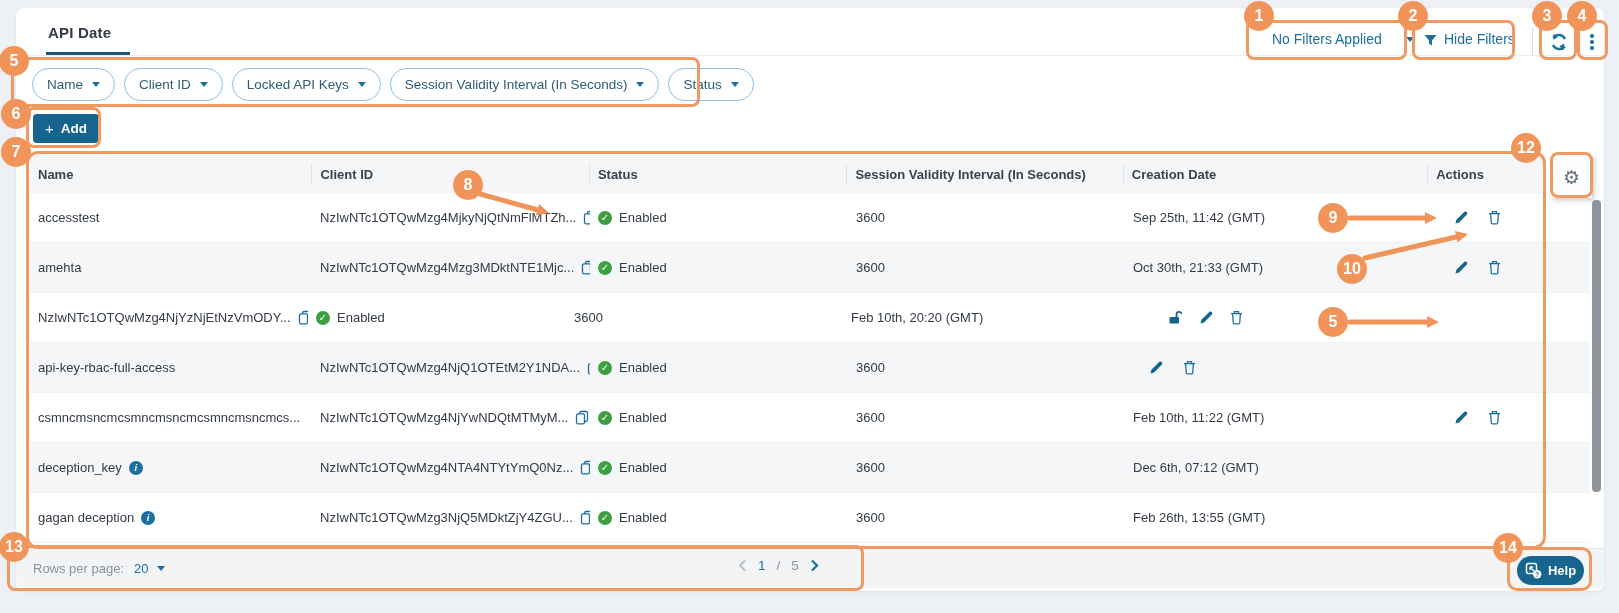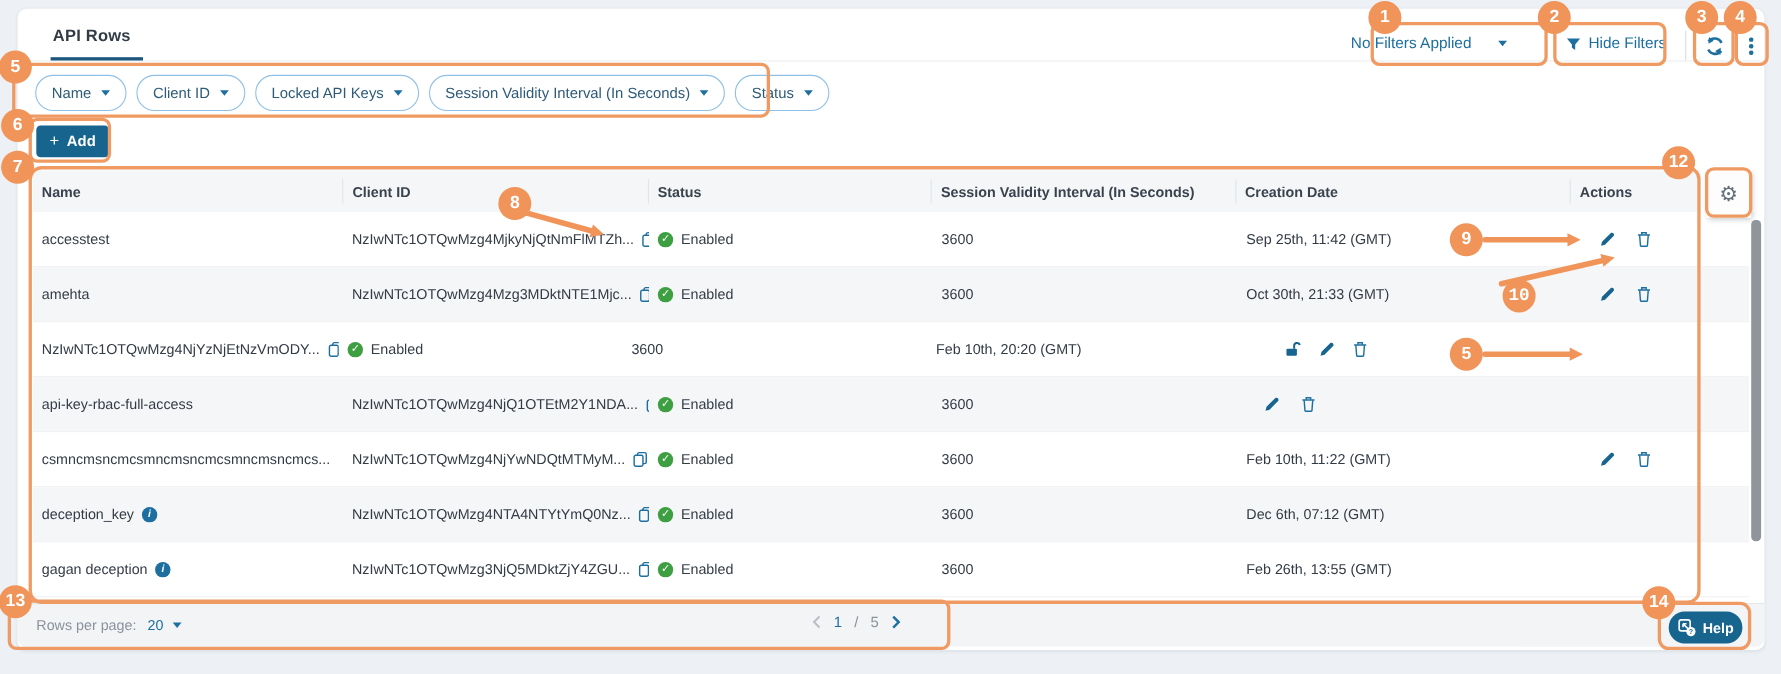--- a/index.html
+++ b/index.html
@@ -12,21 +12,21 @@
   .page { position:absolute; inset:0; width:1619px; height:613px; }
   .panel {
     position:absolute; left:16px; top:8px; width:1588px; height:583px;
     background:#ffffff; border-radius:8px; box-shadow:0 1px 3px rgba(40,60,80,.08);
   }
   
   .tabbar { position:absolute; left:0; top:0; width:100%; height:48px; border-bottom:1px solid #eceef1; }
   .page-title { position:absolute; left:32px; top:16px; font-size:15px; font-weight:bold; color:#323b46; letter-spacing:.2px; }
   .tab-underline { position:absolute; left:30px; top:44px; width:84px; height:3px; background:#1c567c; }
   .ctrl { position:absolute; top:23px; display:flex; align-items:center; gap:7px; color:#1d6fa0; font-size:14px; cursor:pointer; }
-  .ctrl-nofilters { left:1212px;gap:24px; }
+  .ctrl-nofilters { left:1256px;gap:24px; }
   .ctrl-hidefilters { left:1408px;align-items:flex-end; }
   .caret { width:0; height:0; border-left:4.5px solid transparent; border-right:4.5px solid transparent; border-top:5.5px solid #1d6fa0; display:inline-block; }
   .vdivider { position:absolute; left:1516px; top:20px; width:1px; height:27px; background:#d7dce0; }
   .icon-btn { position:absolute; top:21px; width:26px; height:26px; display:flex; align-items:center; justify-content:center; cursor:pointer; }
   .btn-refresh { left:1530px; }
   .btn-kebab { left:1568px; width:16px; }
   .kebab-dots { display:flex; flex-direction:column; gap:2.5px; }
   .kebab-dots i { width:3.5px; height:3.5px; border-radius:50%; background:#1d6fa0; }
   
   .chips { position:absolute; left:16px; top:60px; display:flex; gap:9px; }
@@ -96,21 +96,21 @@
   svg.arrows { position:absolute; inset:0; z-index:35; pointer-events:none; }
   .z-boxes { z-index:30; }
 </style>
 </head>
 <body>
 
 <div class="page">
   <div class="panel">
 
     <div class="tabbar">
-      <div class="page-title">API Rows</div>
+      <div class="page-title">API Date</div>
       <div class="tab-underline"></div>
 
       <div class="ctrl ctrl-nofilters">
         <span>No Filters Applied</span>
         <span class="caret"></span>
       </div>
 
       <div class="ctrl ctrl-hidefilters">
         <span style="display:flex;">
           <svg width="13" height="13" viewBox="0 0 13 13">
@@ -500,18 +500,18 @@
 
   <div class="anno acircle" style="left:1244px;top:1px;">1</div>
   <div class="anno acircle" style="left:1398px;top:1px;">2</div>
   <div class="anno acircle" style="left:1532px;top:1px;">3</div>
   <div class="anno acircle" style="left:1567px;top:1px;">4</div>
   <div class="anno acircle" style="left:-1px;top:46px;">5</div>
   <div class="anno acircle" style="left:1px;top:99px;">6</div>
   <div class="anno acircle" style="left:1px;top:137px;">7</div>
   <div class="anno acircle" style="left:453px;top:170px;">8</div>
   <div class="anno acircle" style="left:1318px;top:203px;">9</div>
-  <div class="anno acircle" style="left:1366px;top:254px;font-family:Liberation Mono, monospace;">10</div>
+  <div class="anno acircle" style="left:1337px;top:254px;">10</div>
   <div class="anno acircle" style="left:1318px;top:307px;">5</div>
   <div class="anno acircle" style="left:1511px;top:133px;">12</div>
   <div class="anno acircle" style="left:-1px;top:532px;">13</div>
   <div class="anno acircle" style="left:1493px;top:533px;">14</div>
 </div>
 
 </body></html>

